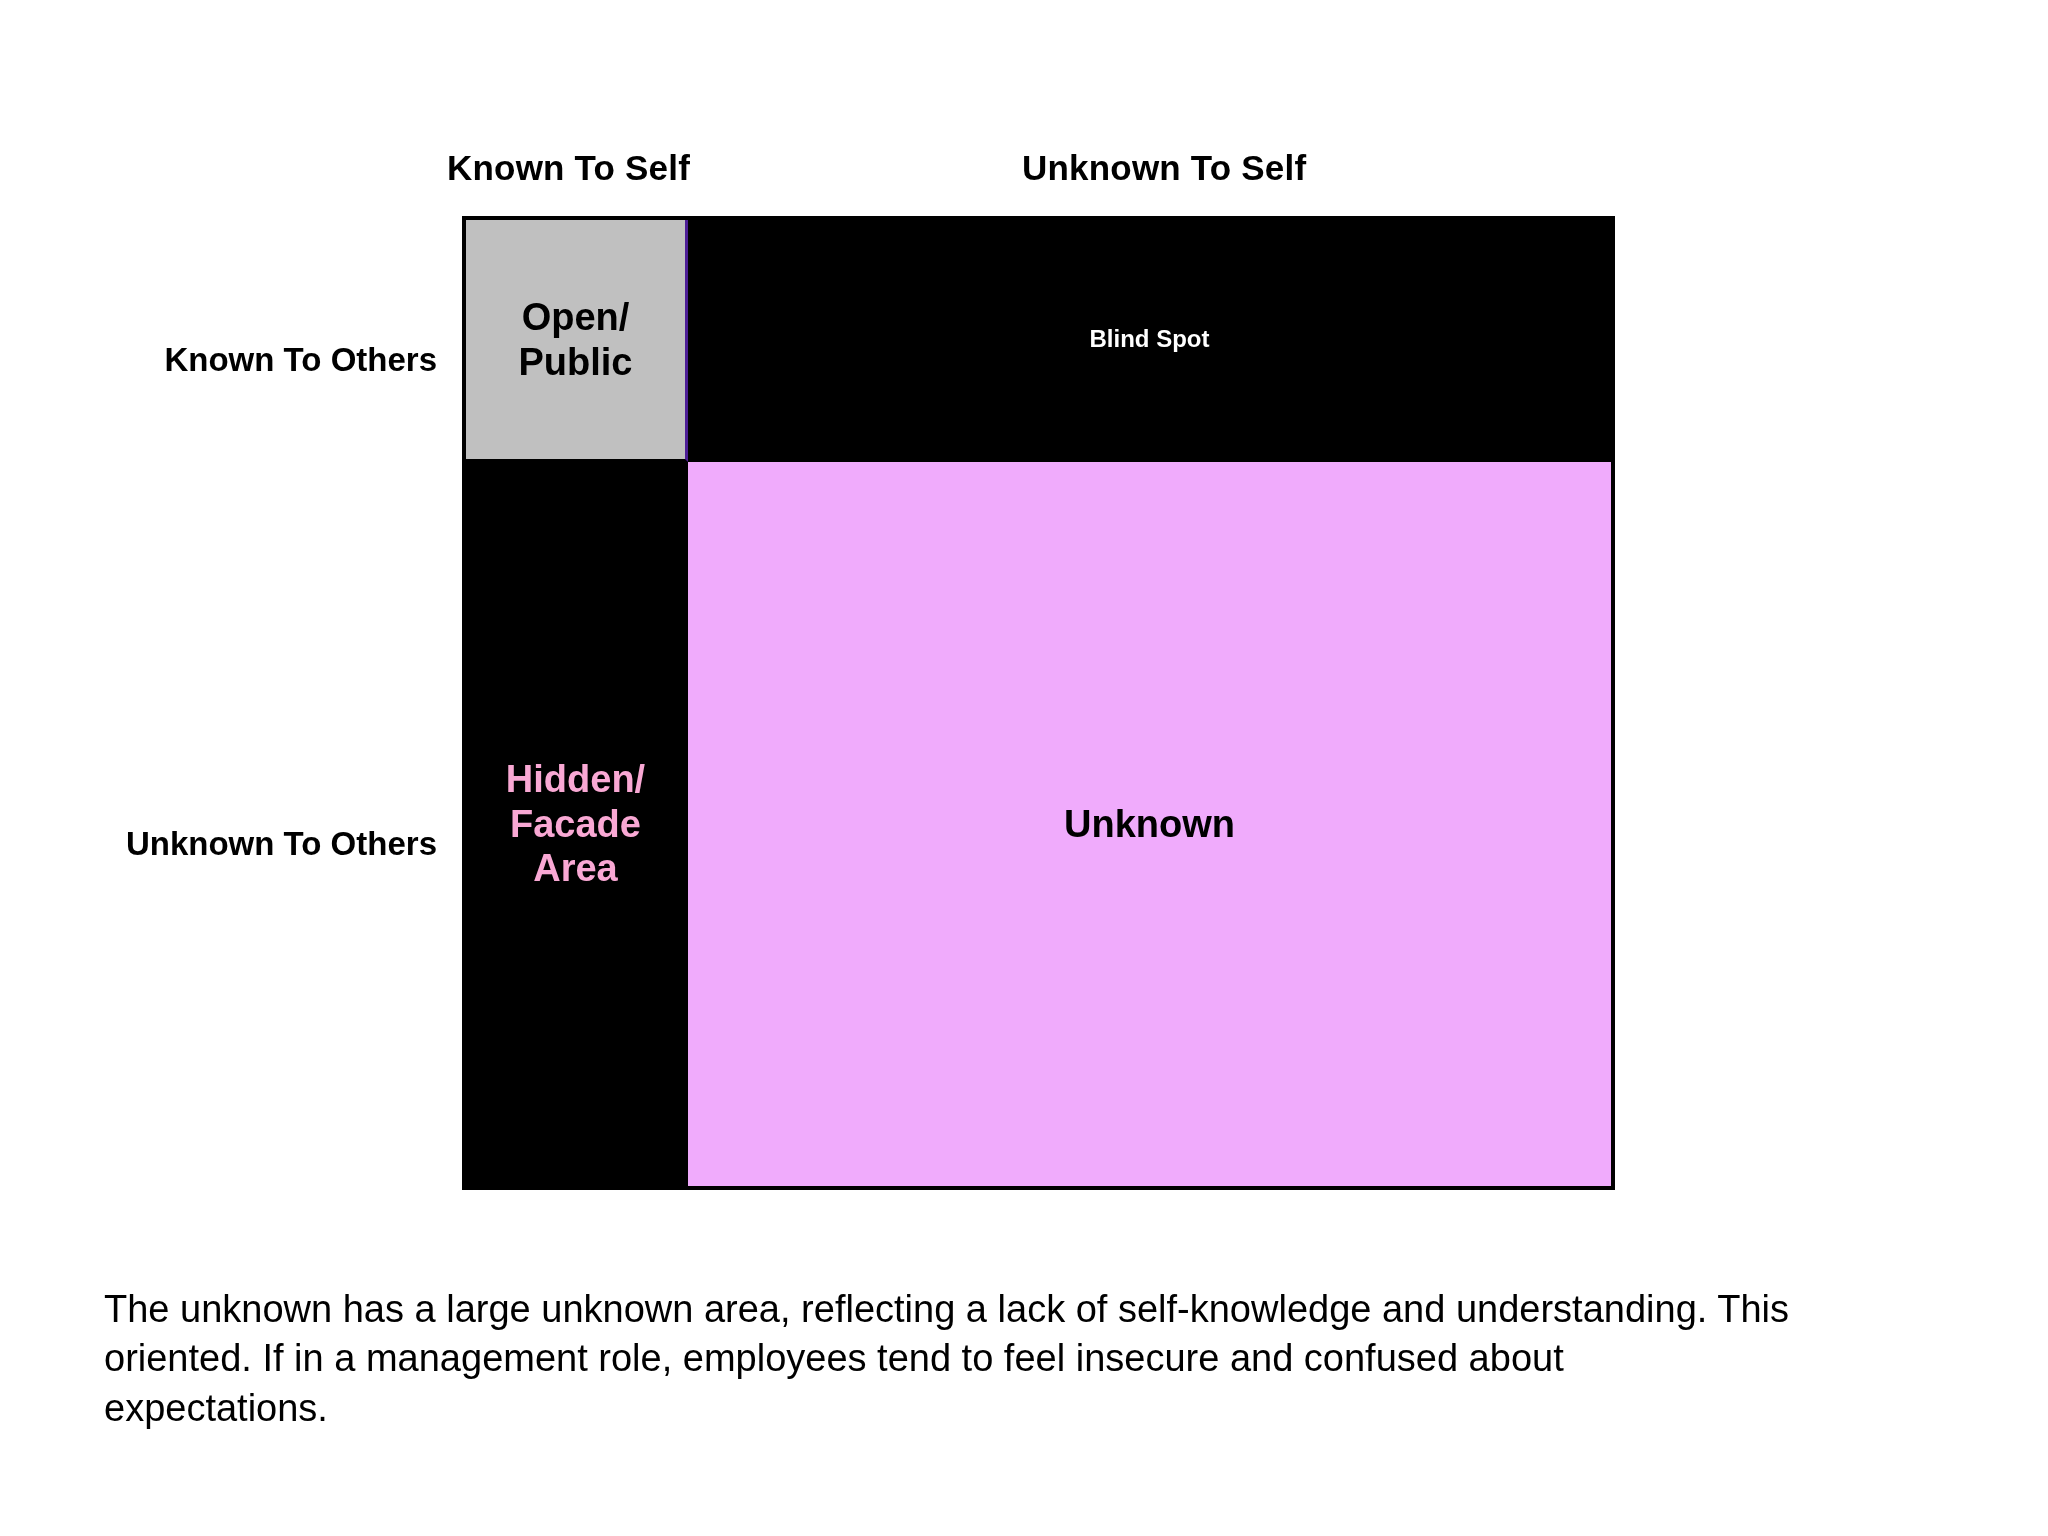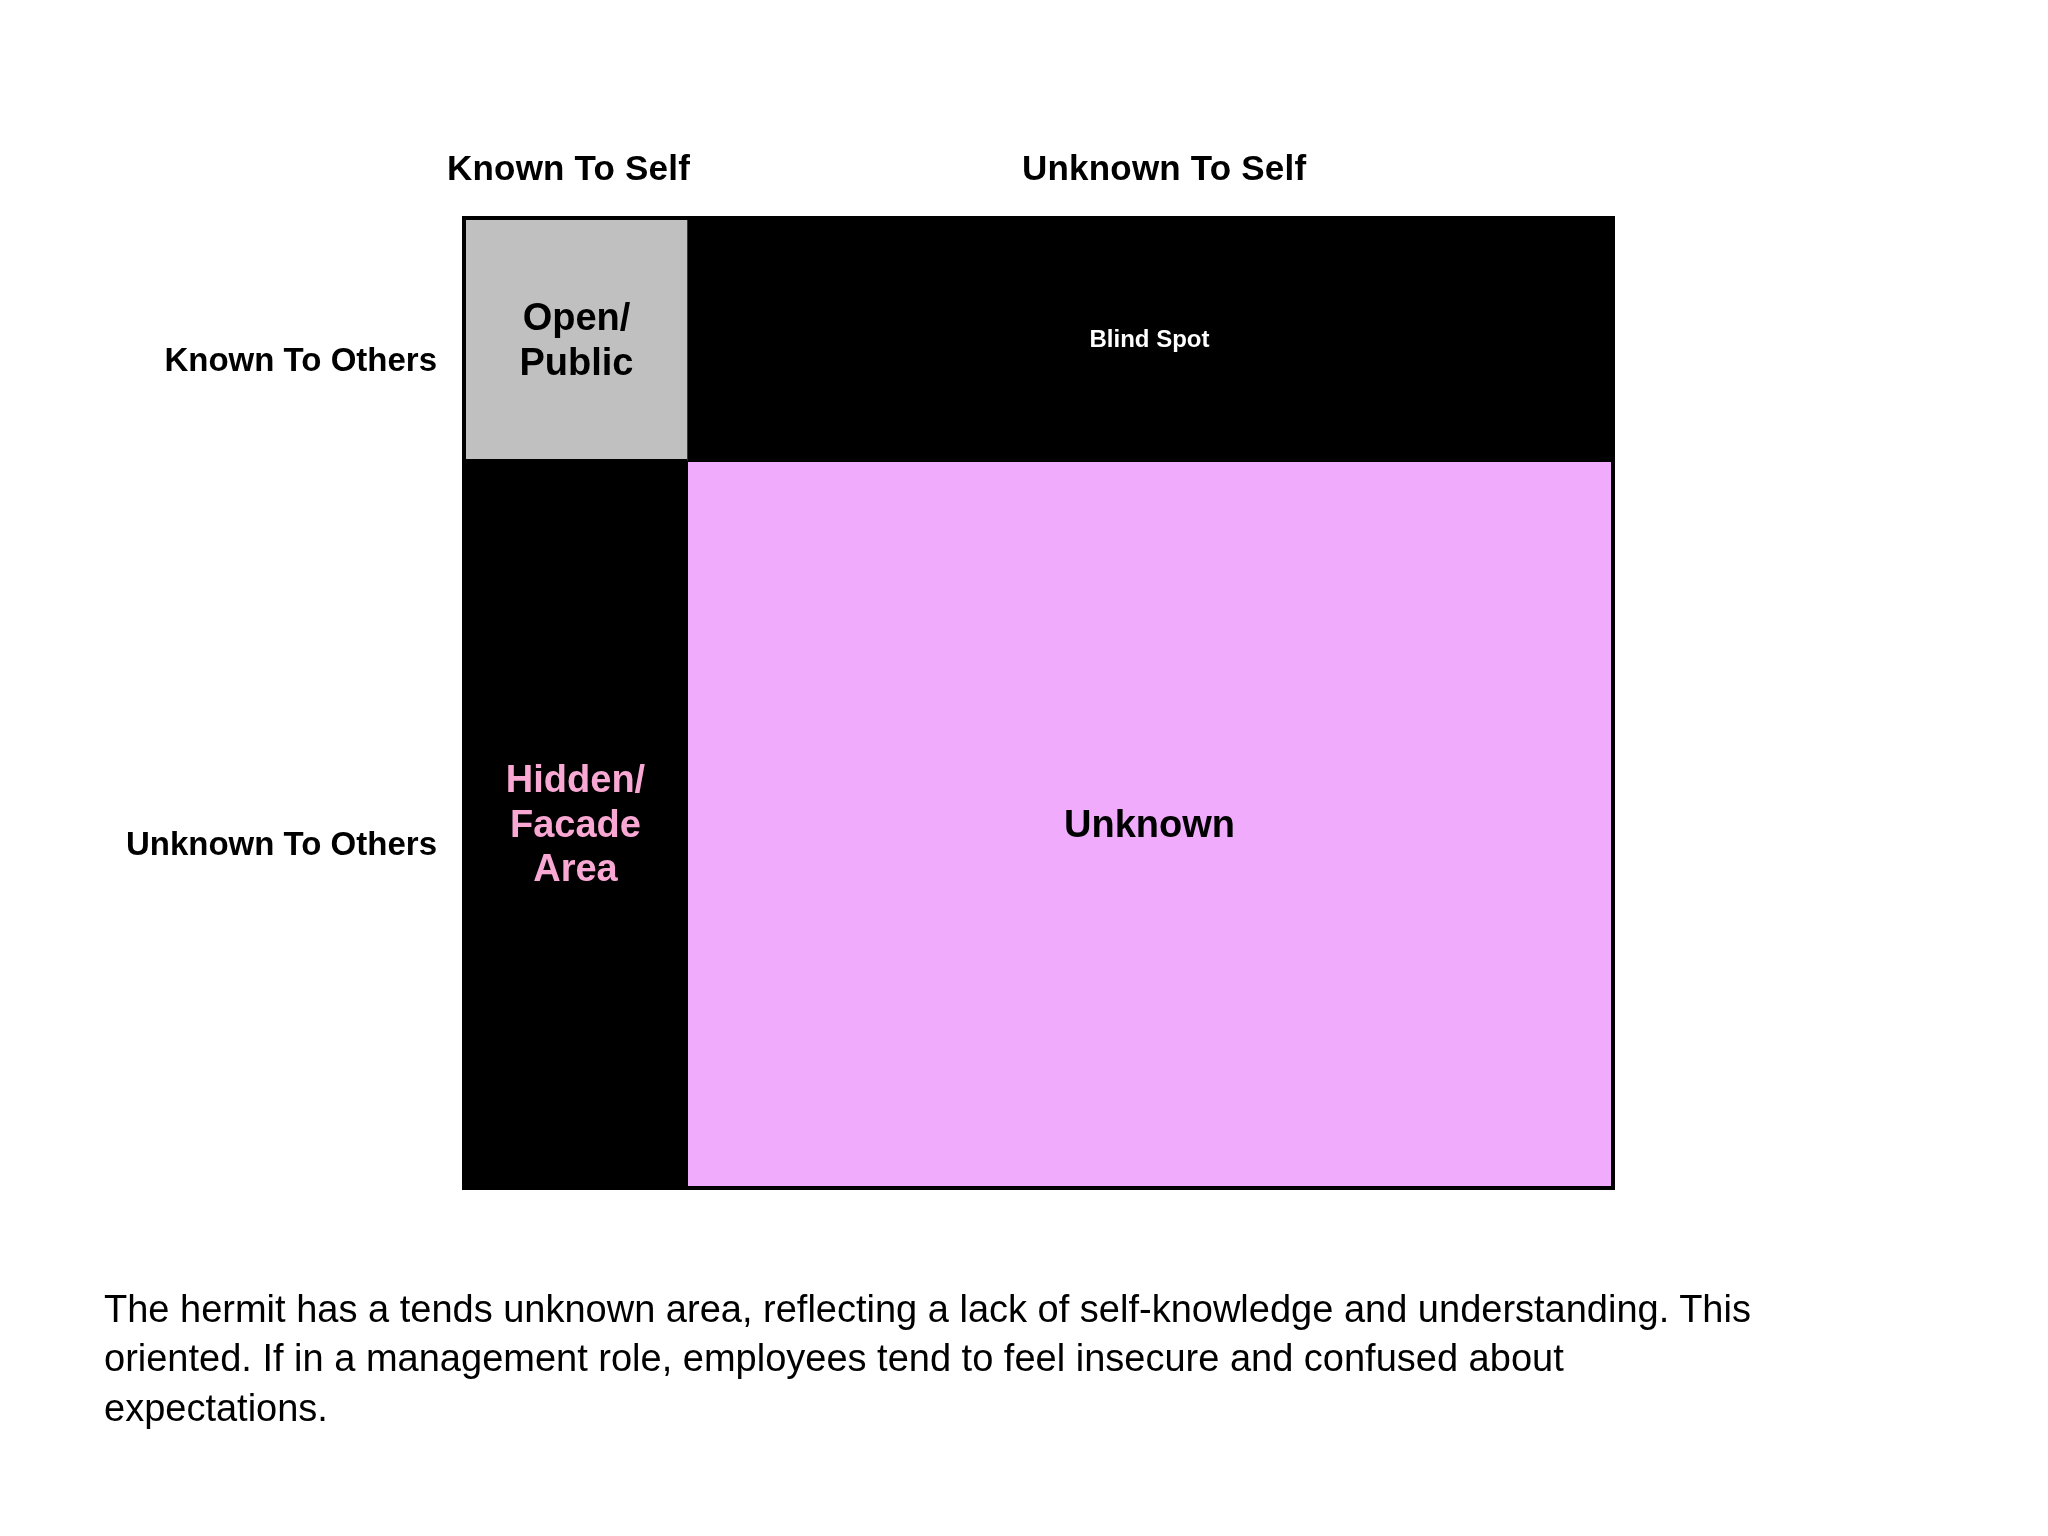--- a/index.html
+++ b/index.html
@@ -61,21 +61,21 @@
     justify-content: center;
     text-align: center;
     box-sizing: border-box;
     font-weight: bold;
     line-height: 1.17;
   }
   .quad-open {
     background: #c0c0c0;
     color: #000000;
     font-size: 38px;
-    border-right: 1px solid #4c1d95;
+    border-right: 3px solid #4c1d95;
     border-bottom: 3px solid #000;
     padding: 0 0;
   }
   .quad-blind {
     background: #000000;
     color: #ffffff;
     font-size: 24px;
     border-bottom: 3px solid #000;
   }
   .quad-hidden {
@@ -142,16 +142,16 @@
 
   <div class="quad quad-unknown">
     <span>
       <span class="quad-line">Unknown</span>
     </span>
   </div>
 
 </div>
 
 <div id="description">
-  <span class="desc-line">The hermit has a tends unknown area, reflecting a lack of self-knowledge and understanding. This</span>
+  <span class="desc-line">The unknown has a large unknown area, reflecting a lack of self-knowledge and understanding. This</span>
   <span class="desc-line">oriented. If in a management role, employees tend to feel insecure and confused about</span>
   <span class="desc-line">expectations.</span>
 </div>
 
 </body></html>

